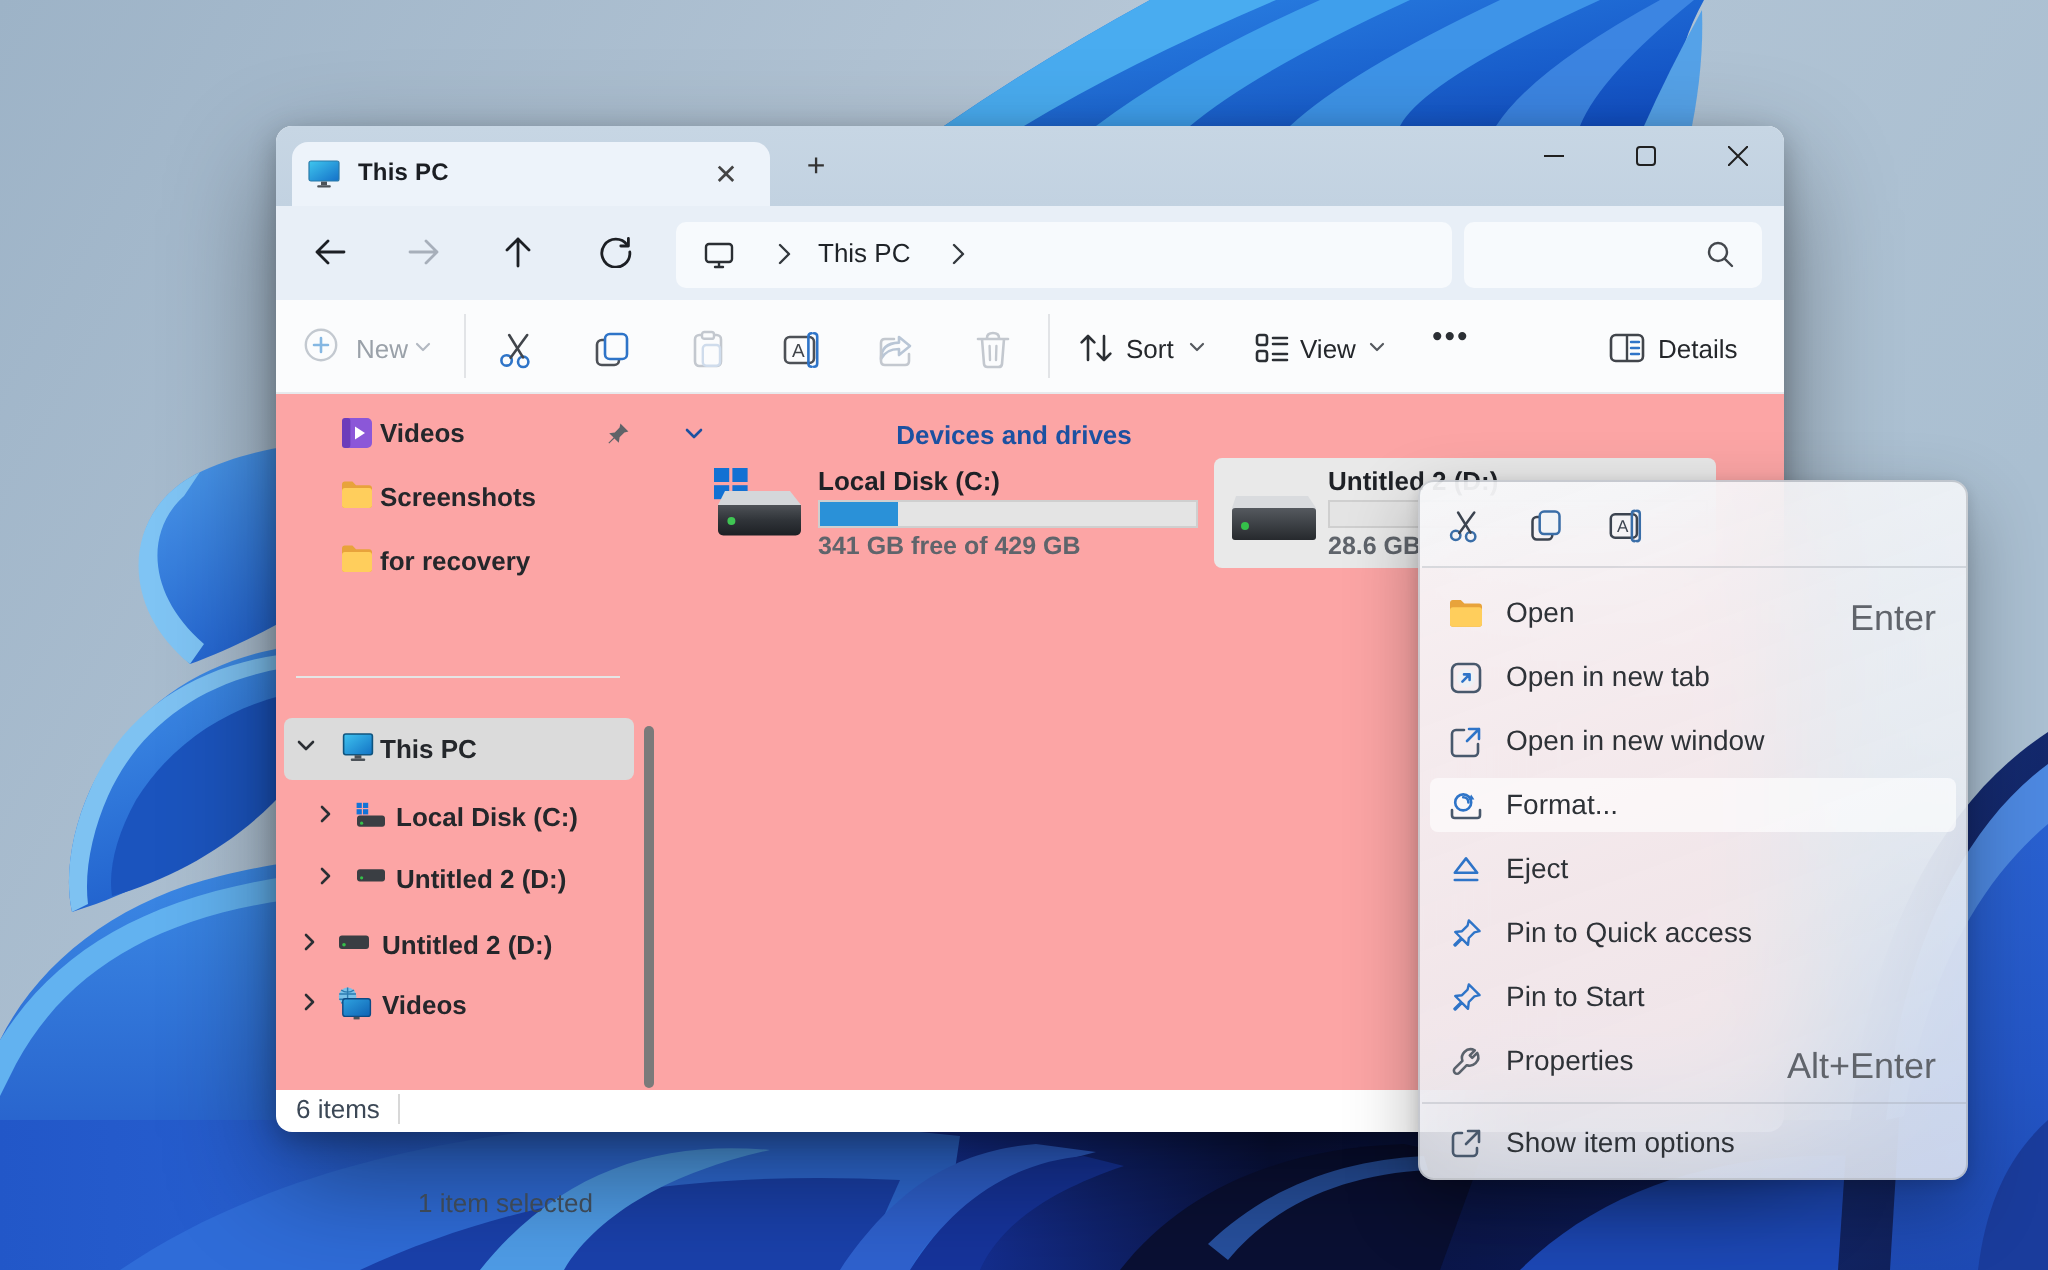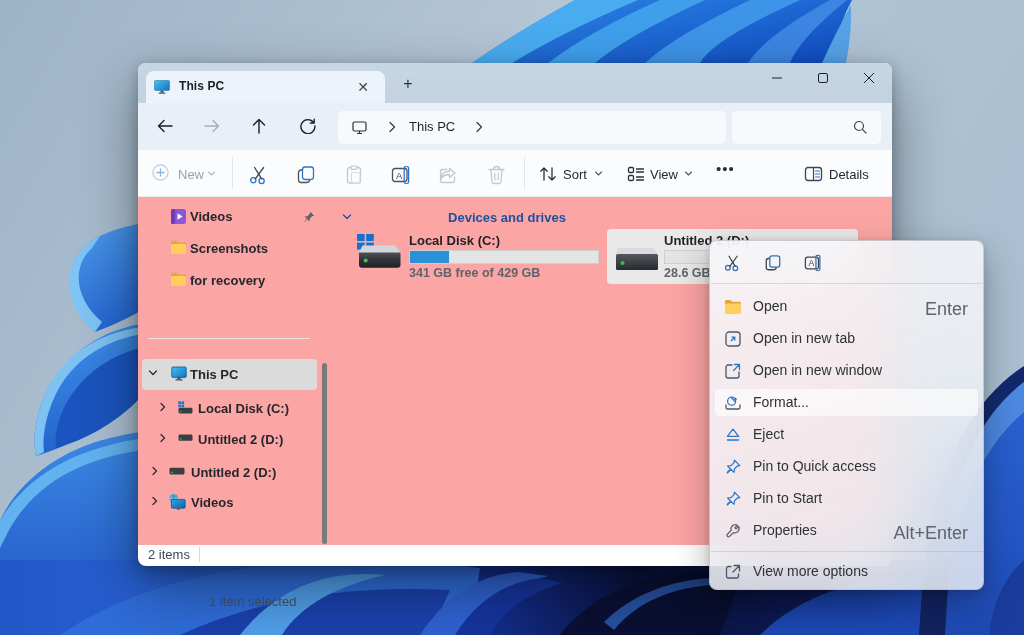--- a/index.html
+++ b/index.html
@@ -452,21 +452,21 @@
           </linearGradient>
       <rect x="1" y="6" width="42" height="16" rx="1.5" fill="url(#slab2)"></rect>
       <circle cx="7.5" cy="15" r="2" fill="#35c04a"></circle>
     </svg>
     <div class="dname" style="left:526px;top:36px;">Untitled 2 (D:)</div>
     <div class="dbar" style="left:526px;top:53px;"></div>
     <div class="dinfo" style="left:526px;top:69px;">28.6 GB</div>
   </div>
 
   <div id="status">
-    <span class="s1">2 items</span>
+    <span class="s1">6 items</span>
     <span class="ssep"></span>
     <span class="s2">1 item selected</span>
   </div>
 </div>
 
 <div id="menu">
 
   <svg style="position:absolute;left:14px;top:13px;" width="18" height="18" viewBox="0 0 20 20">
     <circle cx="4.3" cy="15.2" r="2.6" fill="none" stroke="#3a6ea8" stroke-width="1.4"></circle>
     <circle cx="12.6" cy="15.9" r="2.6" fill="none" stroke="#3a6ea8" stroke-width="1.4"></circle>
@@ -542,16 +542,16 @@
       <path d="M10.4,2.2 L15.8,7.6 L13.2,8.2 L10.4,11 L10,14.4 L7,11.4 L3.6,14.8 L3.2,14.4 L6.6,11 L3.6,8 L7,7.6 L9.8,4.8 Z" fill="none" stroke="#2e74c8" stroke-width="1.2" stroke-linejoin="round"></path>
     </svg>
     <div class="mtext">Pin to Start</div>
   </div>
   <div class="msep" style="top:310px;"></div>
   <div class="mitemrow" style="top:315px;">
     <svg class="mic" viewBox="0 0 18 18" width="18" height="18">
       <path d="M7,3.5 L4.5,3.5 C3.4,3.5 2.5,4.4 2.5,5.5 L2.5,13 C2.5,14.1 3.4,15 4.5,15 L12.5,15 C13.6,15 14.5,14.1 14.5,13 L14.5,11" stroke="#48586c" stroke-width="1.3" fill="none" stroke-linecap="round"></path>
       <path d="M10,2.5 L15.5,2.5 L15.5,8 M15.5,2.5 L9,9" stroke="#48586c" stroke-width="1.3" fill="none" stroke-linecap="round" stroke-linejoin="round"></path>
     </svg>
-    <div class="mtext">View more options</div>
+    <div class="mtext">Show item options</div>
   </div>
 </div>
 </div>
 
 </body></html>

